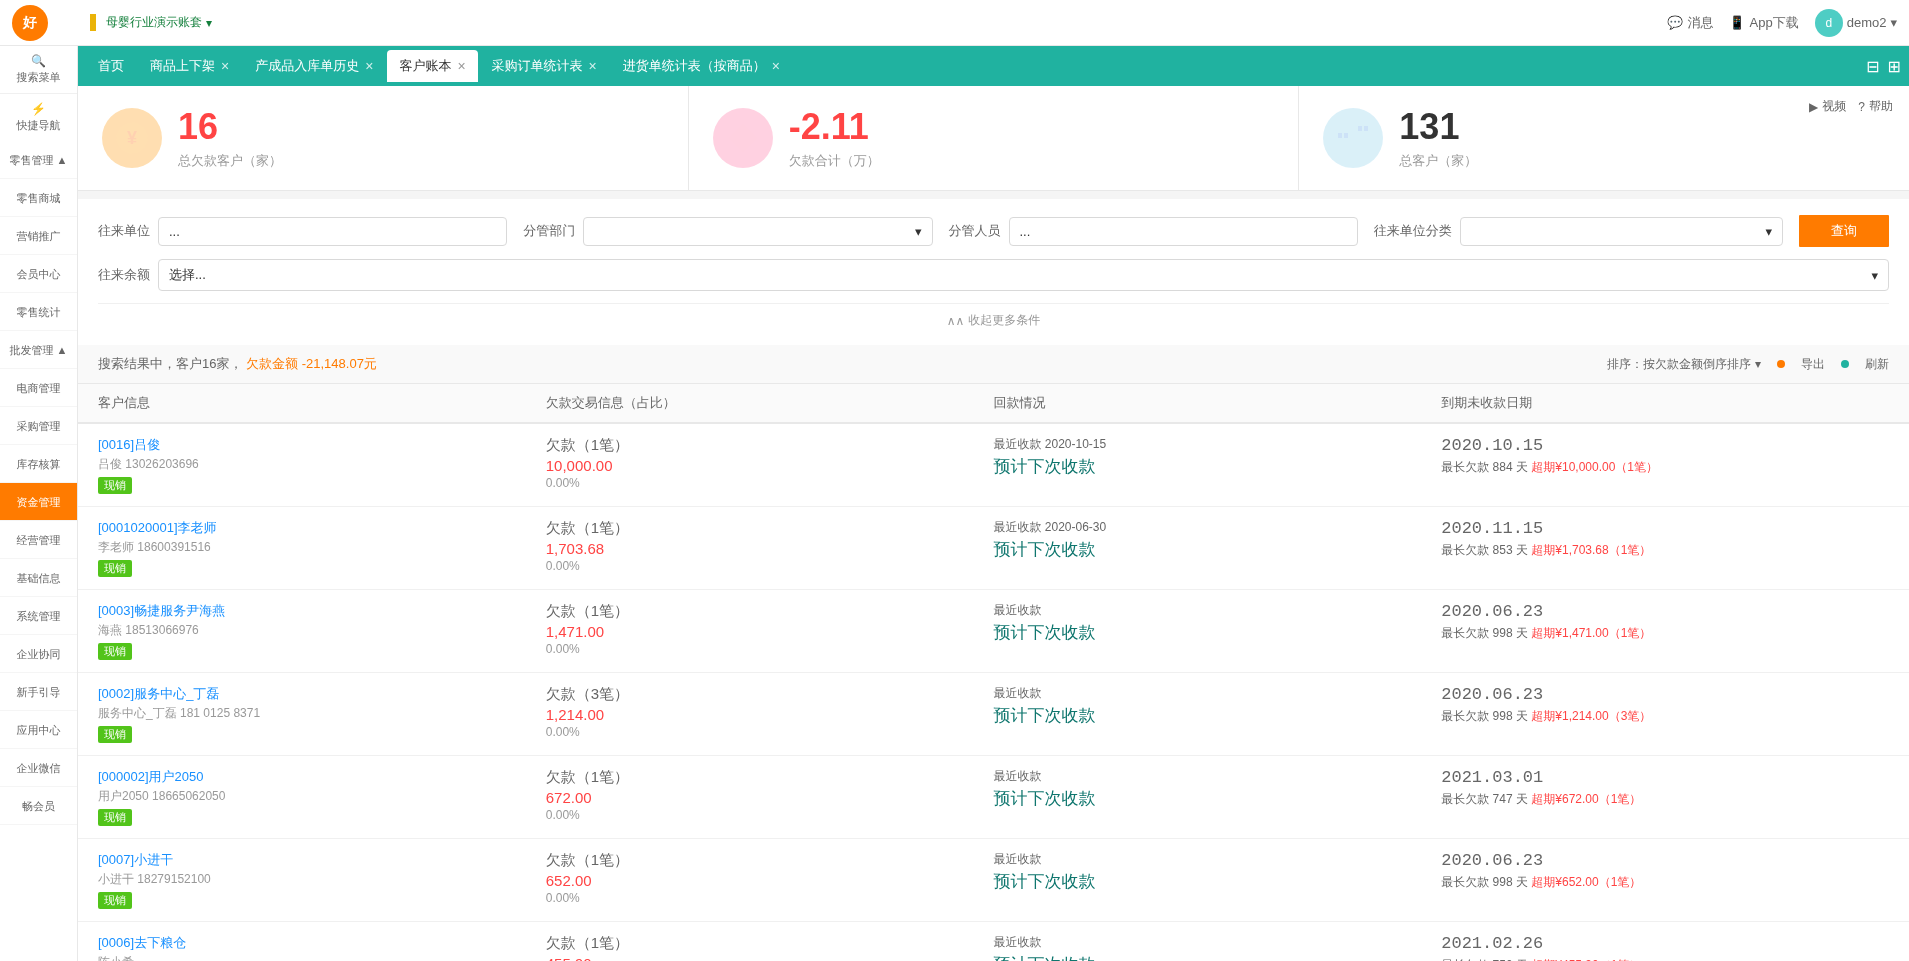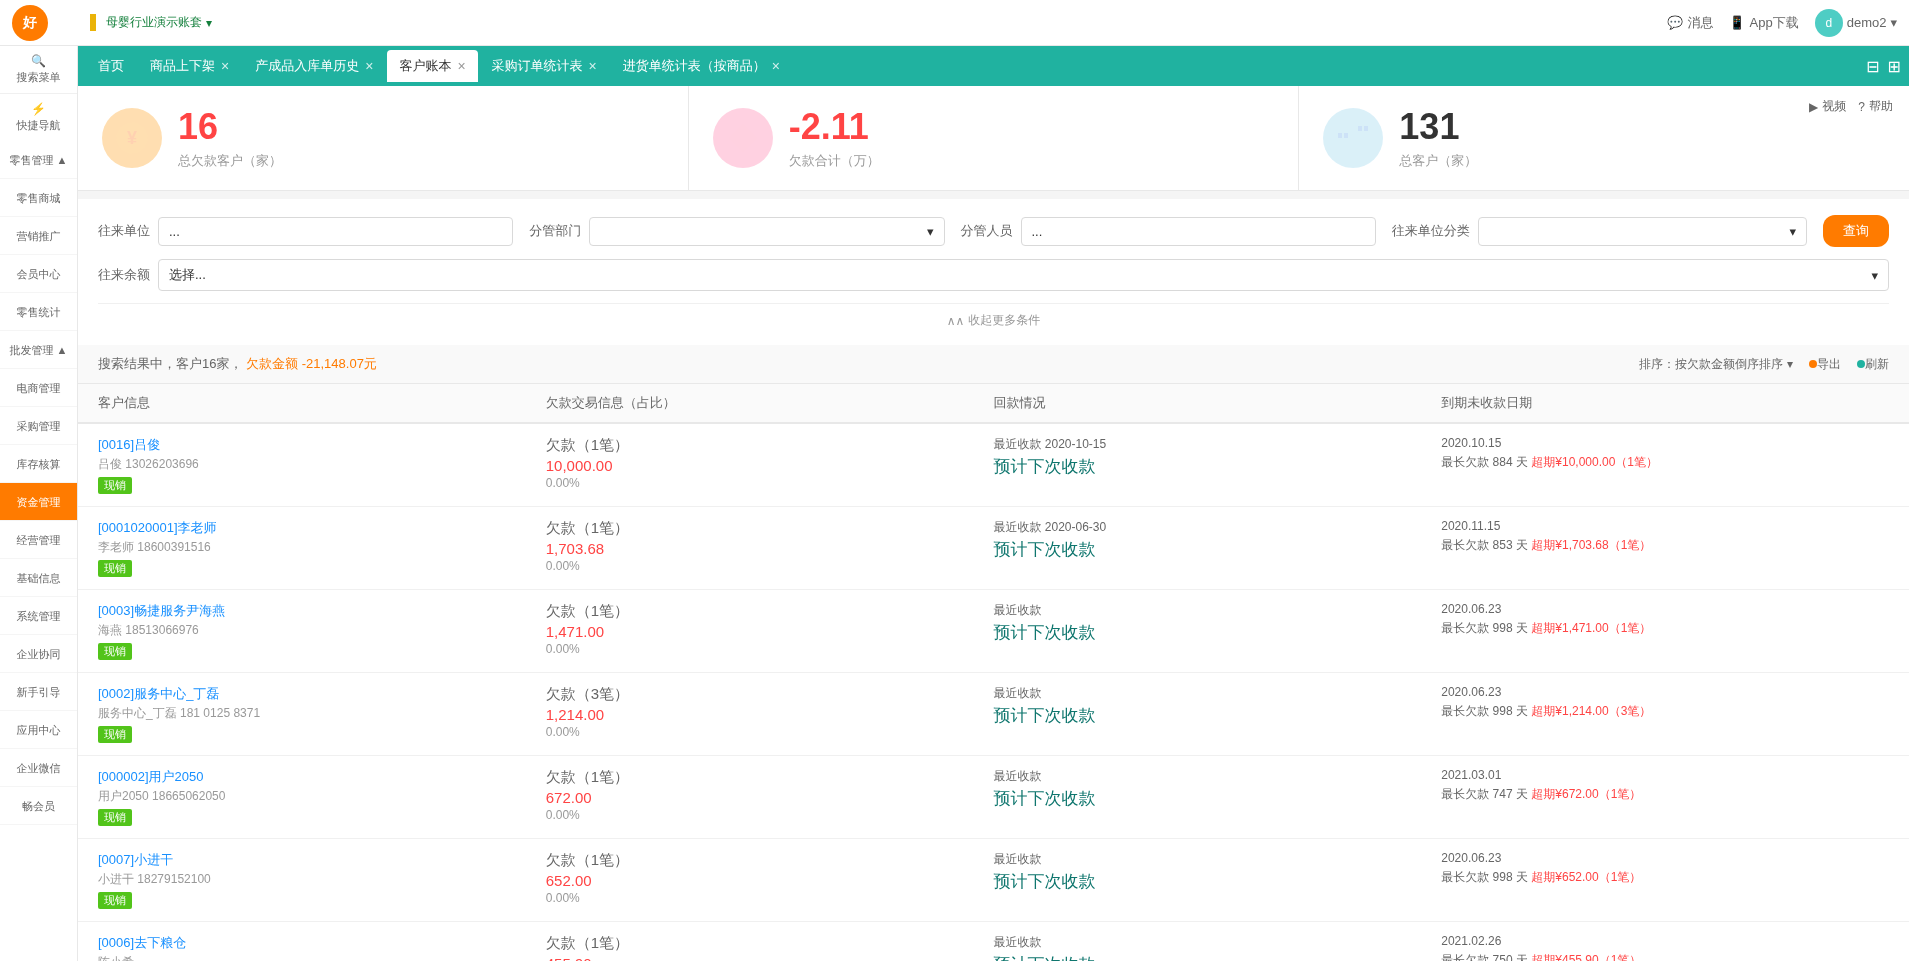--- a/index.html
+++ b/index.html
@@ -57,31 +57,31 @@
     .stat-top-right { position: absolute; top: 12px; right: 16px; display: flex; gap: 12px; }
     .stat-top-right-item { font-size: 12px; color: #666; display: flex; align-items: center; gap: 4px; cursor: pointer; }
 
     
     .filter-section { background: white; padding: 16px 20px; margin-top: 8px; }
     .filter-row { display: flex; align-items: center; gap: 16px; margin-bottom: 12px; }
     .filter-item { display: flex; align-items: center; gap: 8px; flex: 1; }
     .filter-label { font-size: 13px; color: #666; white-space: nowrap; }
     .filter-input { flex: 1; border: 1px solid #d9d9d9; border-radius: 4px; padding: 6px 10px; font-size: 13px; color: #333; cursor: pointer; display: flex; align-items: center; justify-content: space-between; min-width: 0; }
     .filter-select { flex: 1; border: 1px solid #d9d9d9; border-radius: 4px; padding: 6px 10px; font-size: 13px; display: flex; align-items: center; justify-content: space-between; cursor: pointer; }
-    .btn-search { background: #ff7b00; color: white; border: none; padding: 7px 20px; border-radius: 12px; cursor: pointer; font-size: 13px; }
+    .btn-search { background: #ff7b00; color: white; border: none; padding: 7px 32px; border-radius: 1px; cursor: pointer; font-size: 13px; }
     .collapse-row { display: flex; justify-content: center; border-top: 1px solid #f0f0f0; padding-top: 8px; }
     .collapse-btn { color: #999; font-size: 12px; cursor: pointer; display: flex; align-items: center; gap: 4px; }
 
     
     .results-bar { display: flex; align-items: center; justify-content: space-between; padding: 10px 20px; background: #f9f9f9; border-bottom: 1px solid #e8e8e8; }
     .results-info { font-size: 13px; color: #666; }
     .results-info .highlight { color: #ff7b00; }
     .results-actions { display: flex; align-items: center; gap: 16px; font-size: 12px; color: #666; }
     .sort-btn { display: flex; align-items: center; gap: 4px; cursor: pointer; }
-    .action-btn-small { display: flex; align-items: center; gap: 0; cursor: pointer; }
+    .action-btn-small { display: flex; align-items: center; gap: 16px; cursor: pointer; }
     .action-btn-small .dot { width: 8px; height: 8px; border-radius: 50%; }
     .dot-orange { background: #ff7b00; }
     .dot-teal { background: #20b2a0; }
 
     
     .data-table { width: 100%; background: white; }
     .table-header { display: flex; background: #fafafa; border-bottom: 2px solid #e8e8e8; padding: 10px 20px; font-size: 13px; color: #666; font-weight: normal; }
     .table-header .col-customer { flex: 3; }
     .table-header .col-debt { flex: 3; }
     .table-header .col-payback { flex: 3; }
@@ -94,21 +94,21 @@
     .col-overdue { flex: 3; }
 
     .customer-name { color: #1890ff; font-size: 13px; cursor: pointer; }
     .customer-phone { font-size: 12px; color: #999; margin-top: 2px; }
     .tag-green { display: inline-block; background: #52c41a; color: white; font-size: 11px; padding: 1px 6px; border-radius: 2px; margin-top: 4px; }
     .debt-count { font-size: 15px; color: #666; }
     .debt-amount { font-size: 15px; color: #ff4444; font-weight: 500; margin-top: 2px; }
     .debt-percent { font-size: 12px; color: #999; margin-top: 2px; }
     .payback-date { font-size: 12px; color: #666; }
     .payback-next { font-size: 17px; color: #0f766e; margin-top: 2px; }
-    .overdue-date { font-size: 12px; color: #666; margin-bottom: 4px; }
+    .overdue-date { font-size: 17px; color: #666; margin-bottom: 4px; font-family: Liberation Mono, monospace; }
     .overdue-days { font-size: 12px; color: #666; }
     .overdue-link { color: #ff4444; cursor: pointer; }
   </style>
 </head>
 <body>
 
 <div class="app-container">
 
   <div class="top-bar">
     <div class="logo-area">

